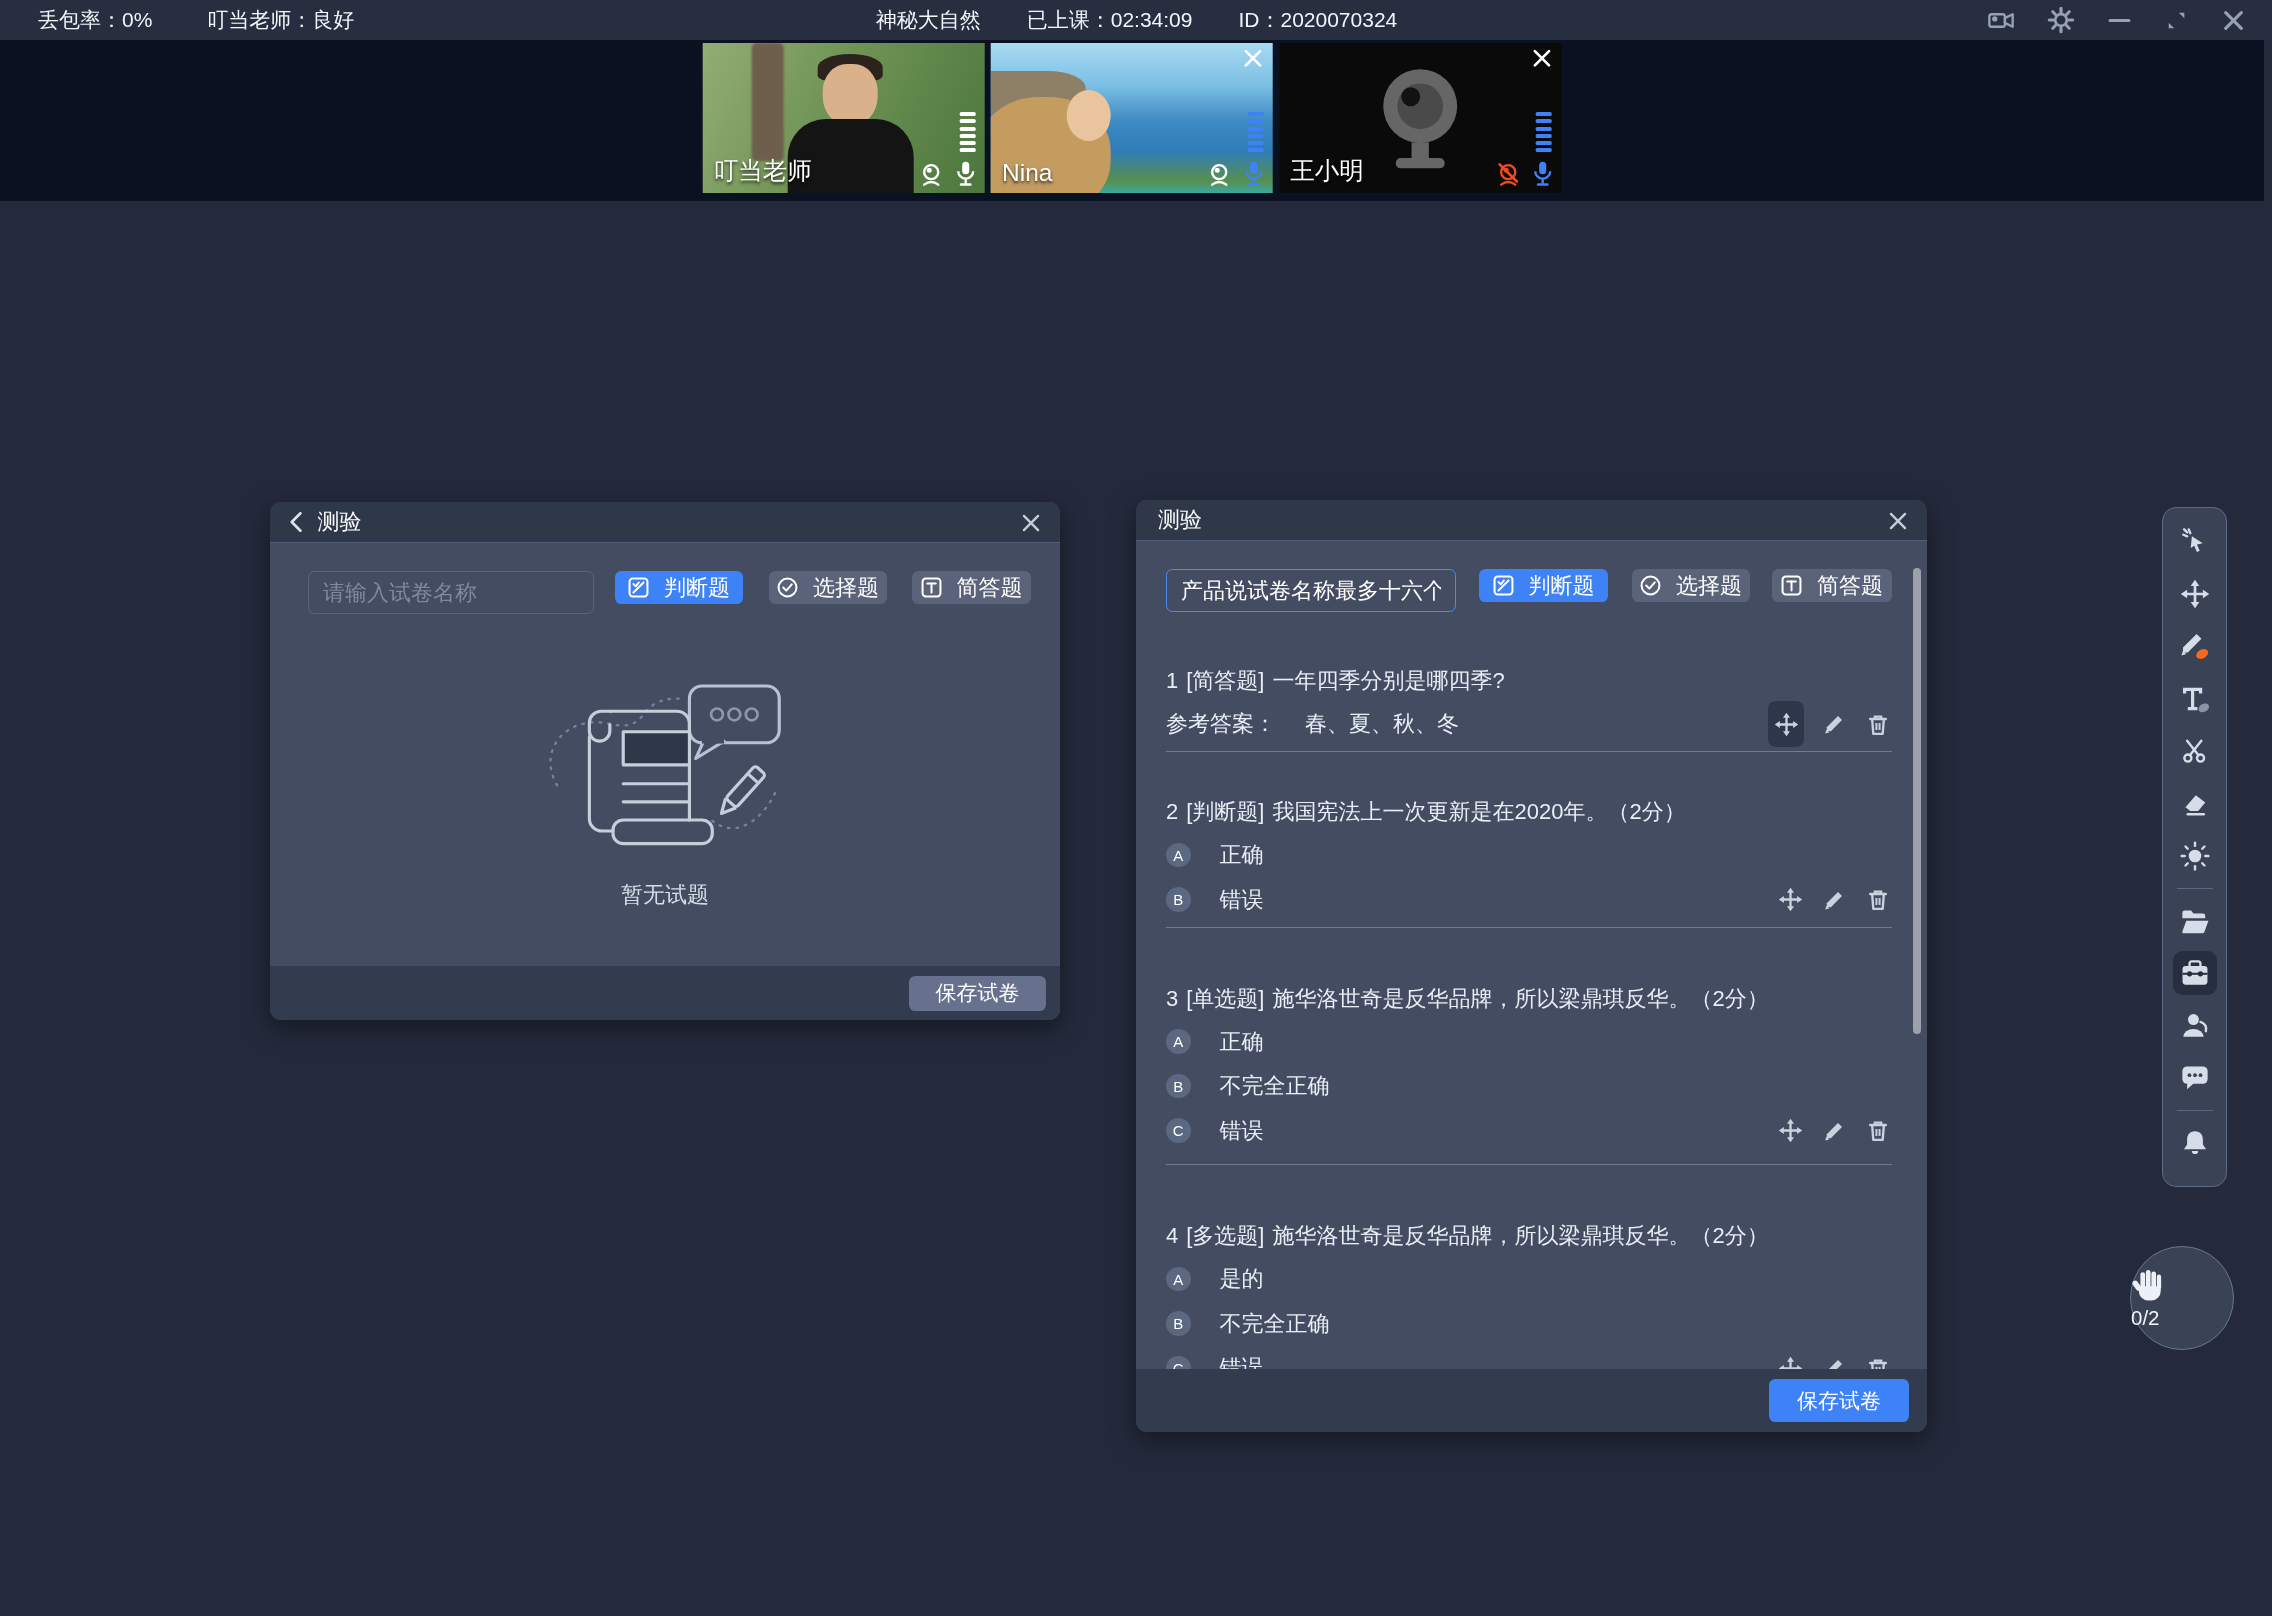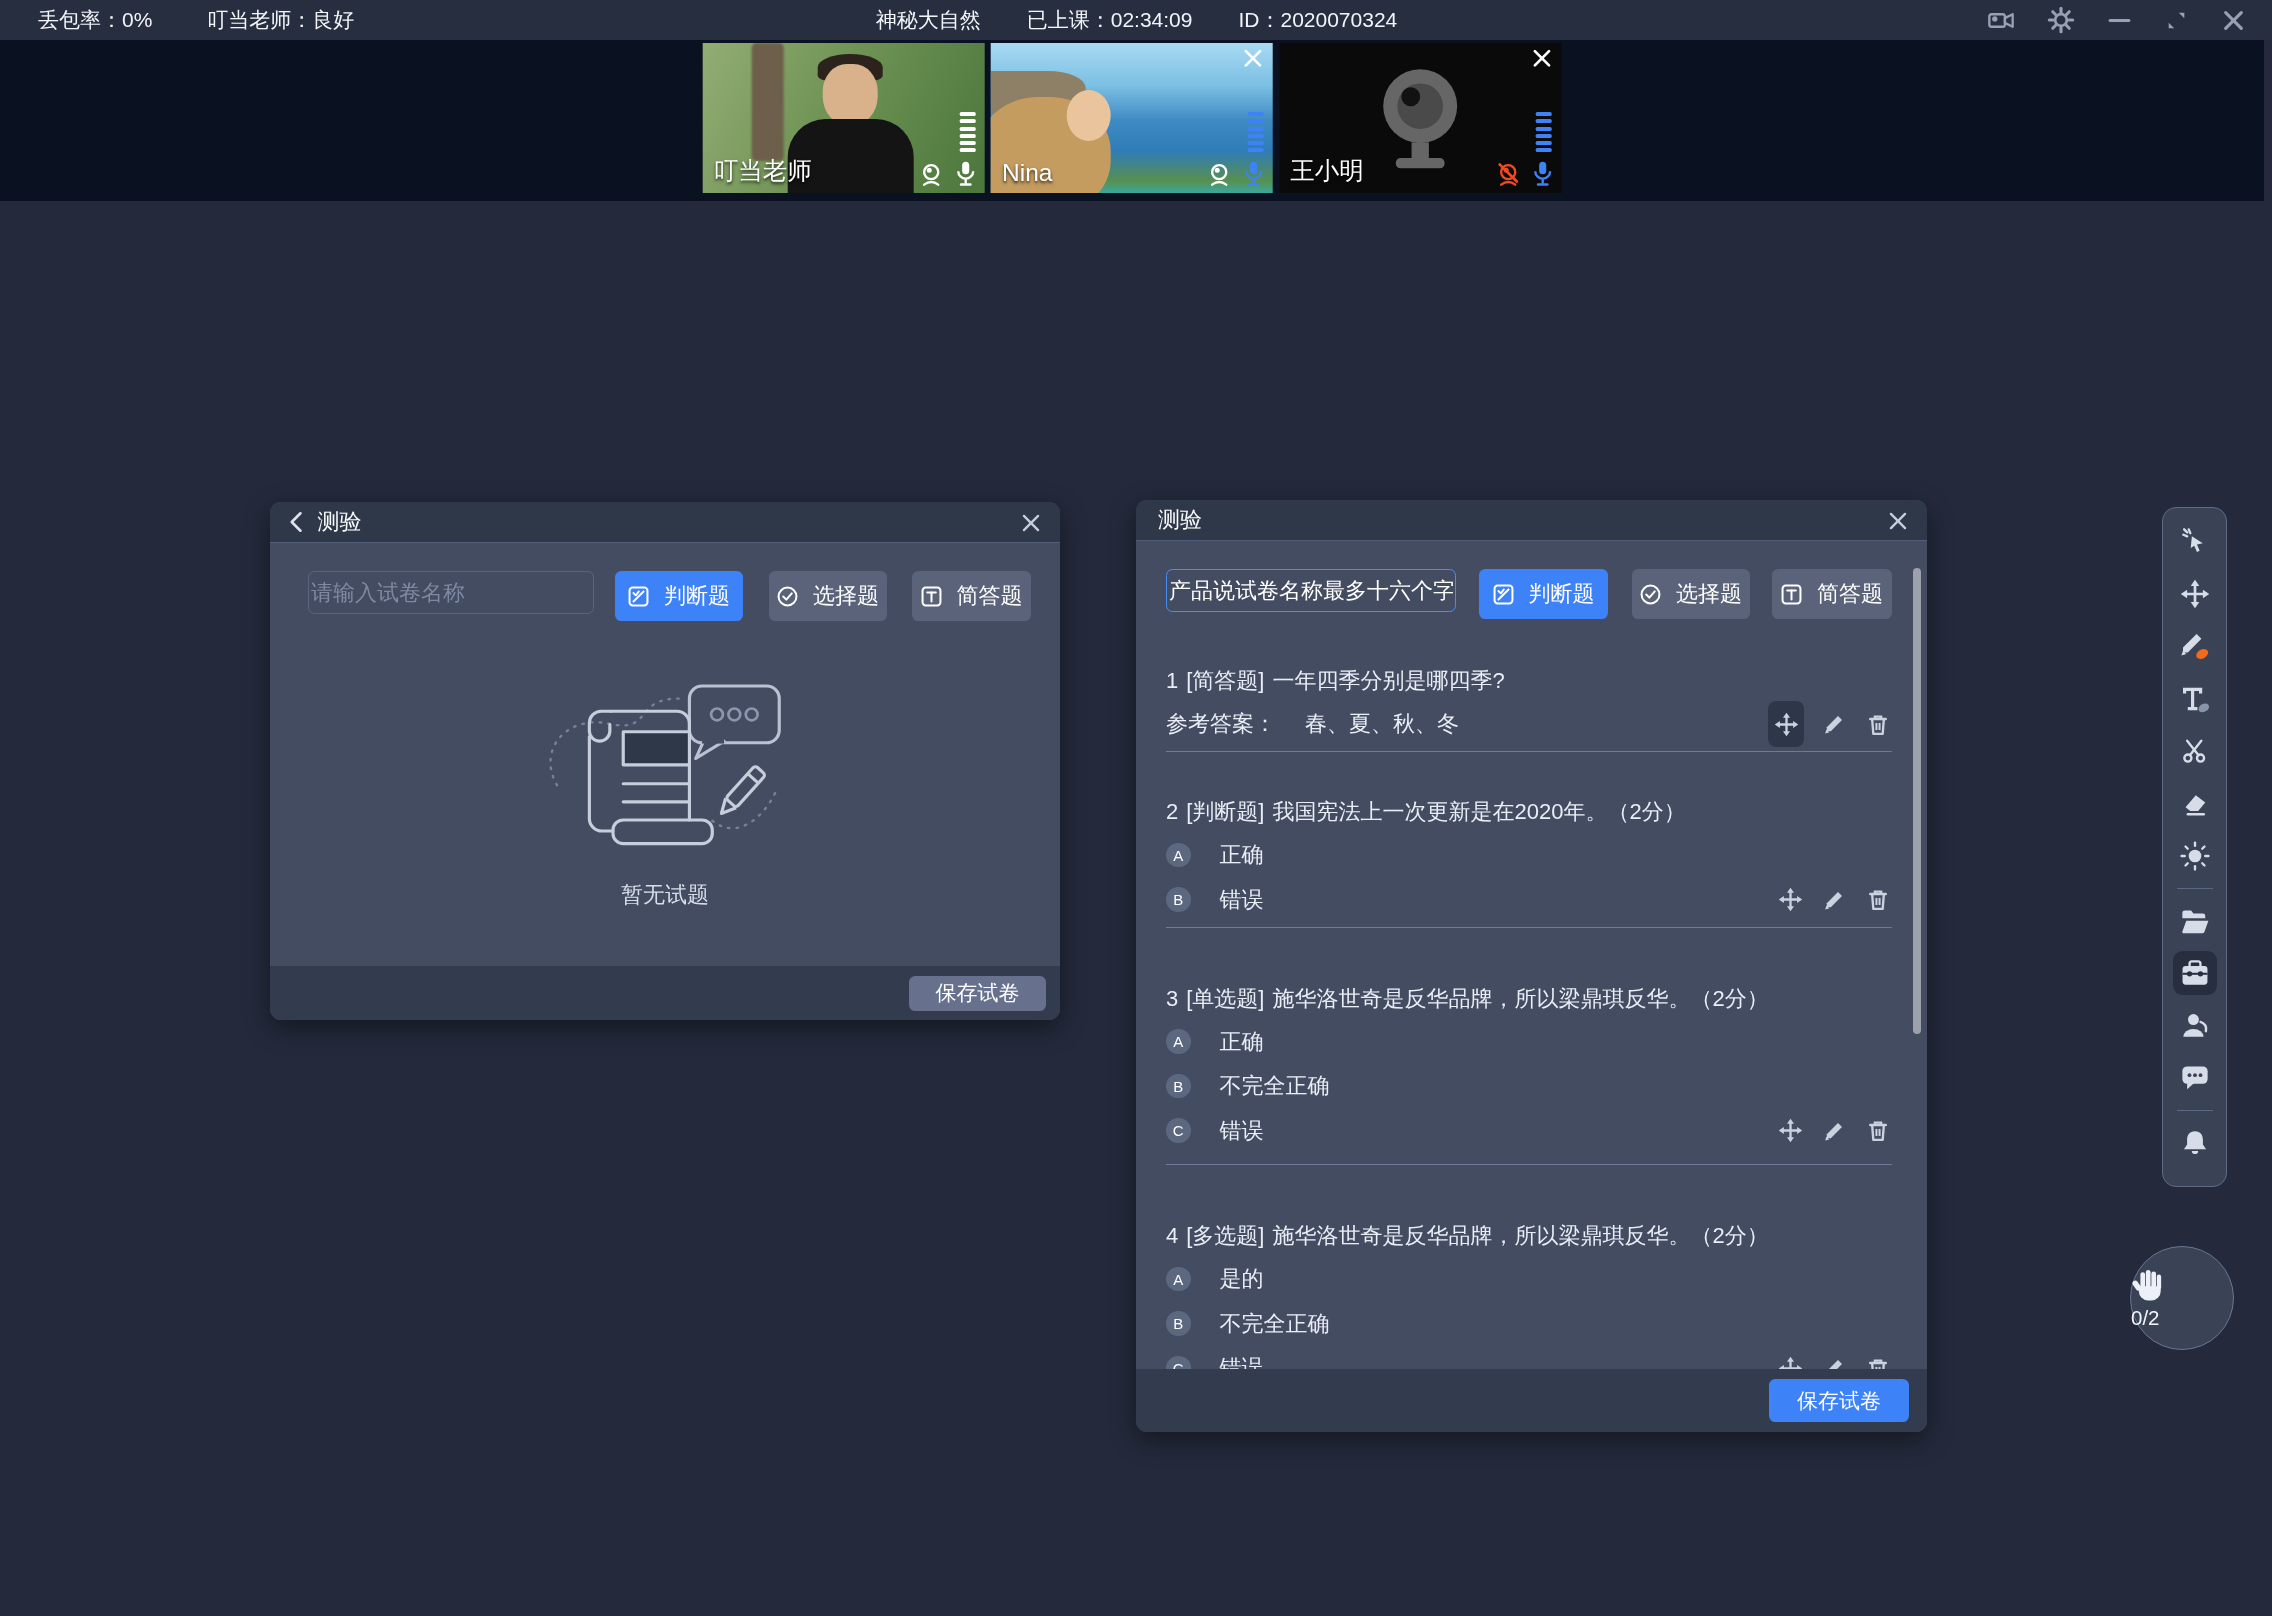--- a/index.html
+++ b/index.html
@@ -40,26 +40,26 @@
   
   .panel { position:absolute; background:#434C61; border-radius:11px; box-shadow:0 8px 27px rgba(0,0,0,.45); overflow:hidden; }
   .panel-left  { left:270px; top:502px; width:790px; height:518px; }
   .panel-right { left:1136px; top:500px; width:791px; height:932px; }
   .p-header { position:absolute; left:0; top:0; right:0; height:41px; background:#2F3849; border-bottom:1.6px solid #525D79; display:flex; align-items:center; }
   .p-title { font-size:22px; color:#FAFBFD; }
   .p-back { margin-left:17.4px; margin-right:12.6px; display:flex; }
   .p-title-noback { margin-left:22px; }
   .p-close { position:absolute; right:14px; top:5.5px; width:30px; height:30px; display:flex; align-items:center; justify-content:center; }
 
-  .name-input { position:absolute; top:69px; height:43px; background:transparent; border:1.6px solid #5A6480; border-radius:6.3px; color:#FFFFFF; font-size:22px; padding:0 2px; outline:none; font-family:inherit; }
+  .name-input { position:absolute; top:69px; height:43px; background:transparent; border:1.6px solid #5A6480; border-radius:6.3px; color:#FFFFFF; font-size:22px; padding:0 14px; outline:none; font-family:inherit; }
   .name-input::placeholder { color:#7E88A0; }
   .panel-left  .name-input { left:38px; width:286px; }
   .panel-right .name-input { left:30px; width:290px; border-color:#4A8CF7; }
 
-  .type-btn { position:absolute; top:69px; height:50px; border:none; border-radius:6.3px; background:#5A6379; color:#fff; font-size:22px; display:flex; align-items:center; justify-content:center; gap:15px; font-family:inherit; }
+  .type-btn { position:absolute; top:69px; height:33px; border:none; border-radius:6.3px; background:#5A6379; color:#fff; font-size:22px; display:flex; align-items:center; justify-content:center; gap:15px; font-family:inherit; }
   .type-btn.active { background:#3E82F7; }
   .panel-left .tb1 { left:345px; width:128px; } .panel-left .tb2 { left:499px; width:118px; } .panel-left .tb3 { left:642px; width:119px; }
   .panel-right .tb1 { left:343px; width:129px; } .panel-right .tb2 { left:496px; width:118px; } .panel-right .tb3 { left:636px; width:120px; }
 
   .p-footer { position:absolute; left:0; right:0; bottom:0; background:#333B4E; }
   .panel-left  .p-footer { height:54px; }
   .panel-right .p-footer { height:63px; }
   .save-btn { position:absolute; border:none; border-radius:6.3px; color:#fff; font-size:21px; font-family:inherit; }
   .panel-left  .save-btn { right:14px; top:9.5px; width:137px; height:35px; background:#67718E; }
   .panel-right .save-btn { right:18px; top:10.3px; width:140px; height:43px; background:#3E82F7; }

